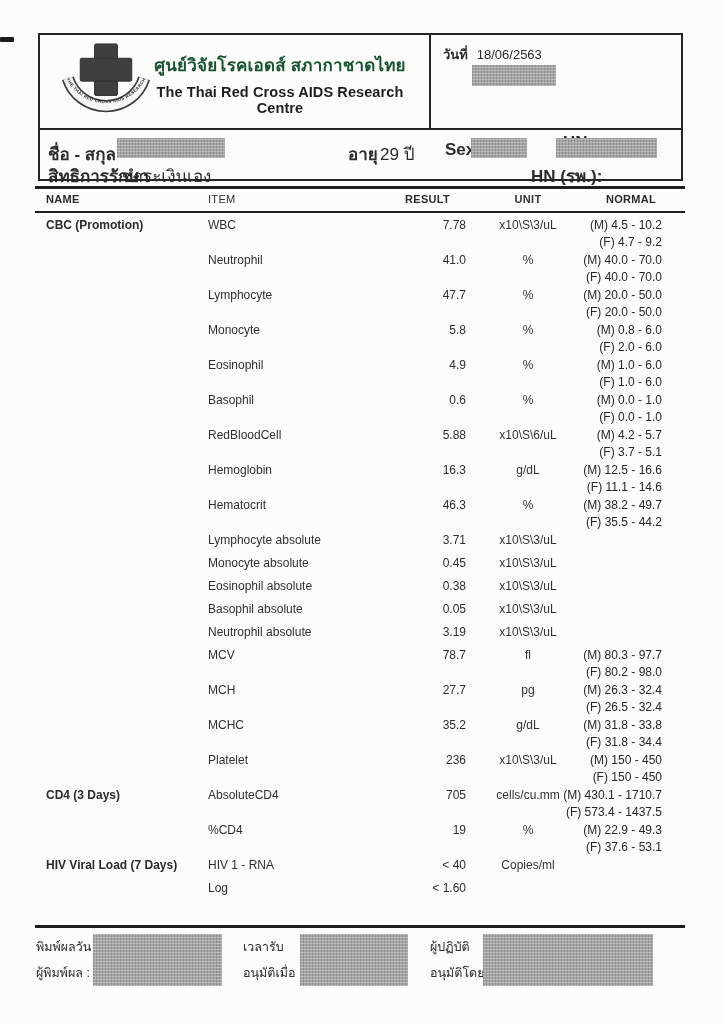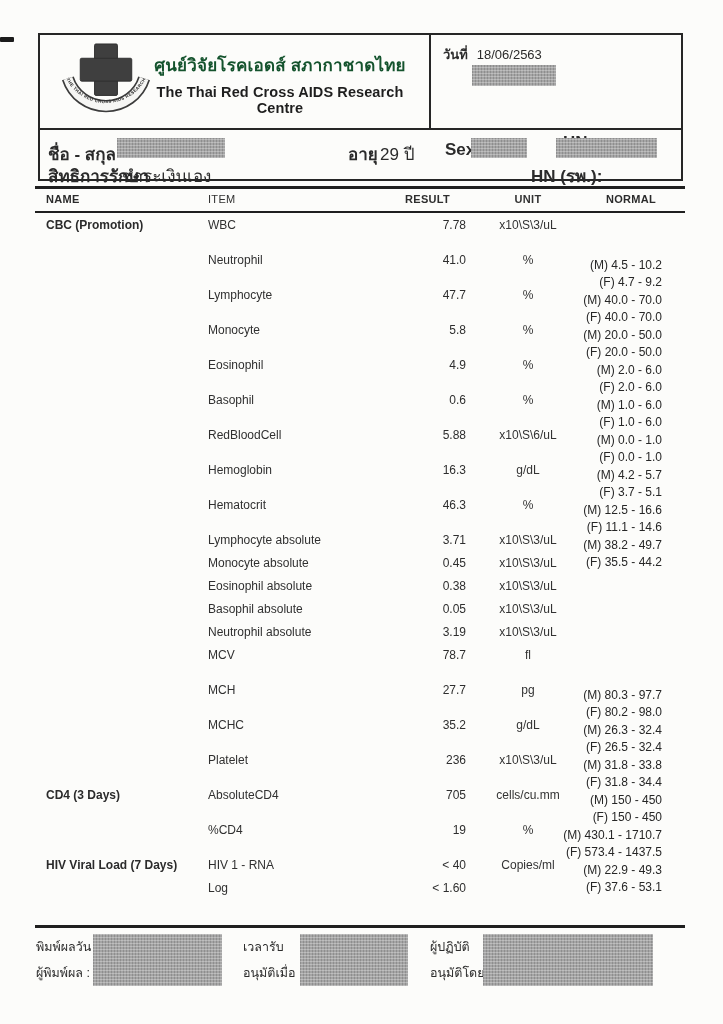--- a/index.html
+++ b/index.html
@@ -51,21 +51,21 @@
   .thead { position:absolute; left:38px; top:191px; width:650px; font-size:11px; font-weight:700; letter-spacing:.3px; }
   .tbody { position:absolute; left:38px; top:217px; width:650px; font-size:12px; }
   .trow.double { height:35px; }
   .trow.single { height:23px; }
   .c { line-height:16px; }
   .c.name { padding-left:8px; font-weight:600; }
   .c.item { font-weight:400; color:#303030; }
   .c.result { text-align:right; color:#2e2e2e; }
   .c.unit { text-align:center; color:#333; }
   .c.normal { position:relative; }
-  .c.normal .nm, .c.normal .nf { position:absolute; right:26px; white-space:nowrap; color:#262626;margin-top:40px; }
+  .c.normal .nm, .c.normal .nf { position:absolute; right:26px; white-space:nowrap; color:#262626; }
   .c.normal .nm { top:0; }
   .c.normal .nf { top:17px; }
   .thead .c.result { padding-right:16px; }
   .thead .c.normal { text-align:right; padding-right:32px; }
   .thead .c.name { font-weight:700; }
 
   
   .footer { position:absolute; left:0; top:932px; width:723px; font-size:12.5px; }
   .f-lbl { position:absolute; line-height:26px; white-space:nowrap; }
   .f-box { position:absolute; top:2px; height:52px; }
@@ -162,21 +162,21 @@
           <div class="nm">(M) 20.0 - 50.0</div>
           <div class="nf">(F) 20.0 - 50.0</div>
         </div>
       </div>
       <div class="trow double">
         <div class="c name"></div>
         <div class="c item">Monocyte</div>
         <div class="c result">5.8</div>
         <div class="c unit">%</div>
         <div class="c normal">
-          <div class="nm">(M) 2.0 - 6.0</div>
+          <div class="nm">(M) 0.8 - 6.0</div>
           <div class="nf">(F) 2.0 - 6.0</div>
         </div>
       </div>
       <div class="trow double">
         <div class="c name"></div>
         <div class="c item">Eosinophil</div>
         <div class="c result">4.9</div>
         <div class="c unit">%</div>
         <div class="c normal">
           <div class="nm">(M) 1.0 - 6.0</div>

